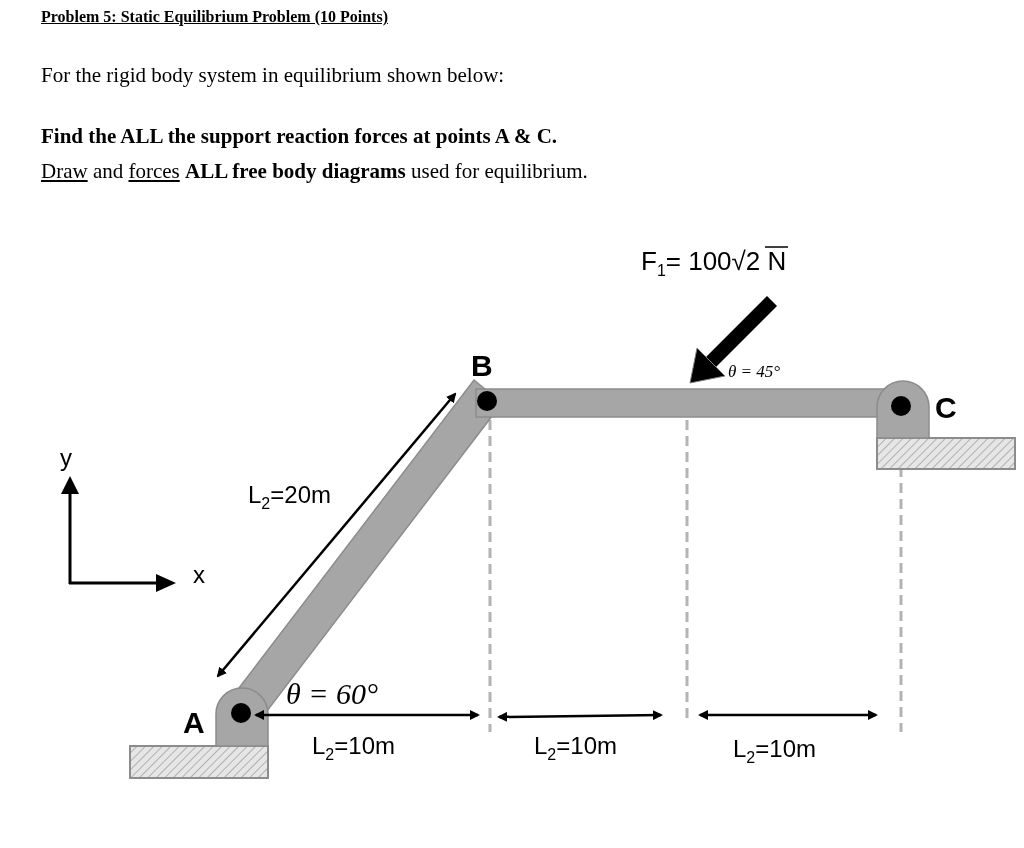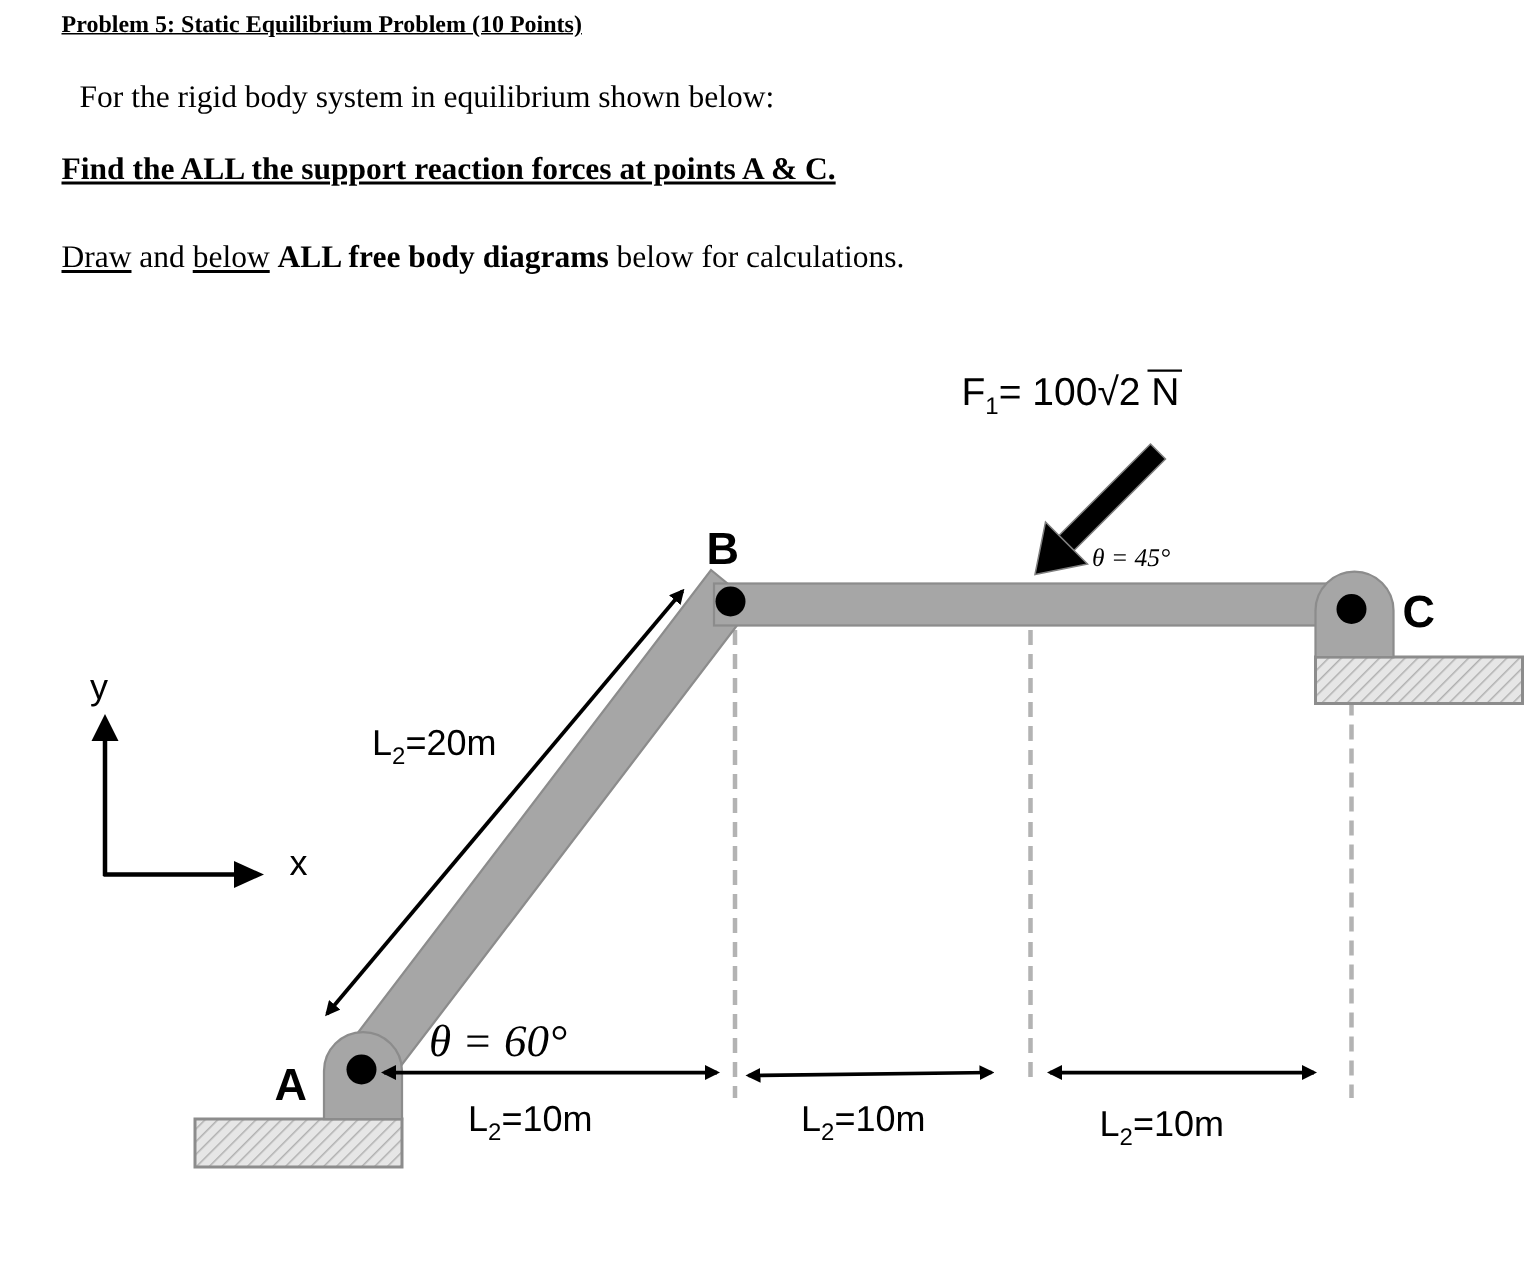--- a/index.html
+++ b/index.html
@@ -1,32 +1,32 @@
 <!DOCTYPE html>
 <html><head>
 <meta charset="utf-8">
 <style>
   html, body { margin: 0; padding: 0; background: #ffffff; }
   body { width: 1024px; height: 848px; position: relative; overflow: hidden; font-family: "Liberation Serif", serif; color: #000; }
   .title { position: absolute; left: 41px; top: 8px; font-size: 16px; font-weight: bold; text-decoration: underline; font-family: "Liberation Serif", serif; }
   .line { position: absolute; left: 41px; font-size: 21px; font-family: "Liberation Serif", serif; }
-  .l1 { top: 52px; margin-left: 12px; }
-  .l2 { top: 100px; font-weight: bold; text-decoration: underline; }
+  .l1 { top: 63px; }
+  .l2 { top: 124px; font-weight: bold; }
   .l3 { top: 159px; }
   .u { text-decoration: underline; text-align: right; }
   .b { font-weight: bold; text-align: center; }
   svg.diagram { position: absolute; left: 0; top: 0; }
 </style>
 </head>
 <body>
 
 <div class="title">Problem 5: Static Equilibrium Problem (10 Points)</div>
 <div class="line l1">For the rigid body system in equilibrium shown below:</div>
 <div class="line l2">Find the ALL the support reaction forces at points A &amp; C.</div>
-<div class="line l3"><span class="u">Draw</span><span> and </span><span class="u">below</span><span> </span><span class="b">ALL free body diagrams</span><span> below for calculations.</span></div>
+<div class="line l3"><span class="u">Draw</span><span> and </span><span class="u">forces</span><span> </span><span class="b">ALL free body diagrams</span><span> used for equilibrium.</span></div>
 
 <svg class="diagram" width="1024" height="848" viewBox="0 0 1024 848">
   <defs>
     <pattern id="hatch" patternUnits="userSpaceOnUse" width="6" height="6" patternTransform="rotate(45)">
       <rect width="6" height="6" fill="#e6e6e6"></rect>
       <line x1="0" y1="0" x2="0" y2="6" stroke="#b0b0b0" stroke-width="2"></line>
     </pattern>
     <marker id="ah" markerWidth="10" markerHeight="10" refX="8" refY="5" orient="auto" markerUnits="userSpaceOnUse">
       <path d="M0,0 L10,5 L0,10 Z" fill="#000"></path>
     </marker>

